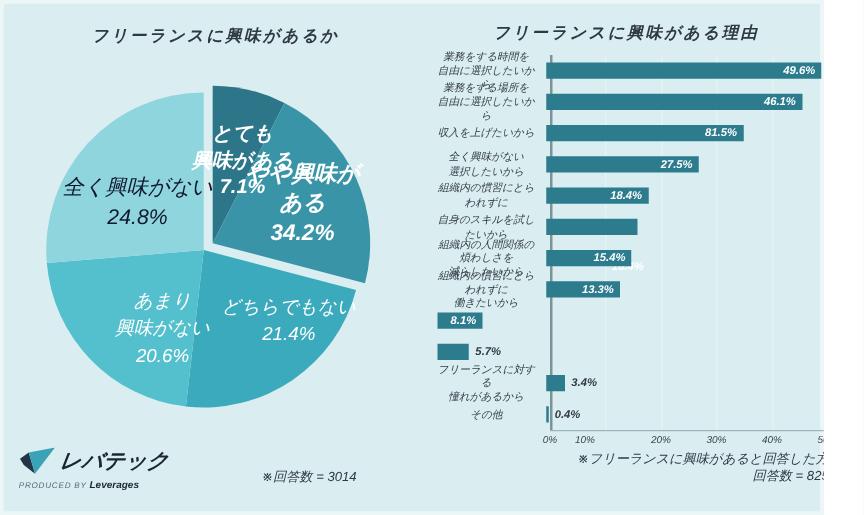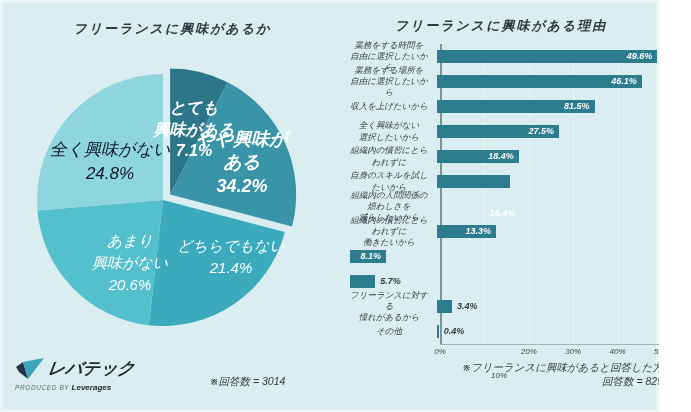--- a/index.html
+++ b/index.html
@@ -143,20 +143,24 @@
         <div class="bar-row">
           <div class="cat">自身のスキルを試したいから</div>
           <div class="track">
             <div class="bar" style="width: 72.816px; background: rgb(45, 124, 142);"></div>
             <span class="val in" style="left: 79px; transform: translateX(-100%); margin-top: 32px;">16.4%</span>
           </div>
         </div>
         <div class="bar-row">
           <div class="cat">組織内の人間関係の煩わしさを
 減らしたいから</div>
+          <div class="track">
+            <div class="bar" style="width: 68.376px; background: rgb(45, 124, 142);"></div>
+            <span class="val in" style="left: 64.376px; transform: translateX(-100%);">15.4%</span>
+          </div>
         </div>
         <div class="bar-row">
           <div class="cat">組織内の慣習にとらわれずに
 働きたいから</div>
           <div class="track">
             <div class="bar" style="width: 59.052px; background: rgb(45, 124, 142);"></div>
             <span class="val in" style="left: 55.052px; transform: translateX(-100%);">13.3%</span>
           </div>
         </div>
         <div class="bar-row">
@@ -183,21 +187,21 @@
           <div class="cat">その他</div>
           <div class="track">
             <div class="bar" style="width: 1.776px; background: rgb(45, 124, 142);"></div>
             <span class="val out" style="left: 7.776px;">0.4%</span>
           </div>
         </div>
       </div>
     <div class="x-axis"></div>
     <div class="ticks" id="ticks">
         <span class="tick" style="left: 0px;">0%</span>
-        <span class="tick" style="left: 59px; margin-top: 24px;">10%</span>
+        <span class="tick" style="left: 28px;">10%</span>
         <span class="tick" style="left: 88.8px;">20%</span>
         <span class="tick" style="left: 133.2px;">30%</span>
         <span class="tick" style="left: 177.6px;">40%</span>
         <span class="tick" style="left: 222px;">50%</span>
       </div>
     <div class="notes-right">
       <div>※フリーランスに興味があると回答した方</div>
       <div>回答数 = 825</div>
     </div>
   </section>

